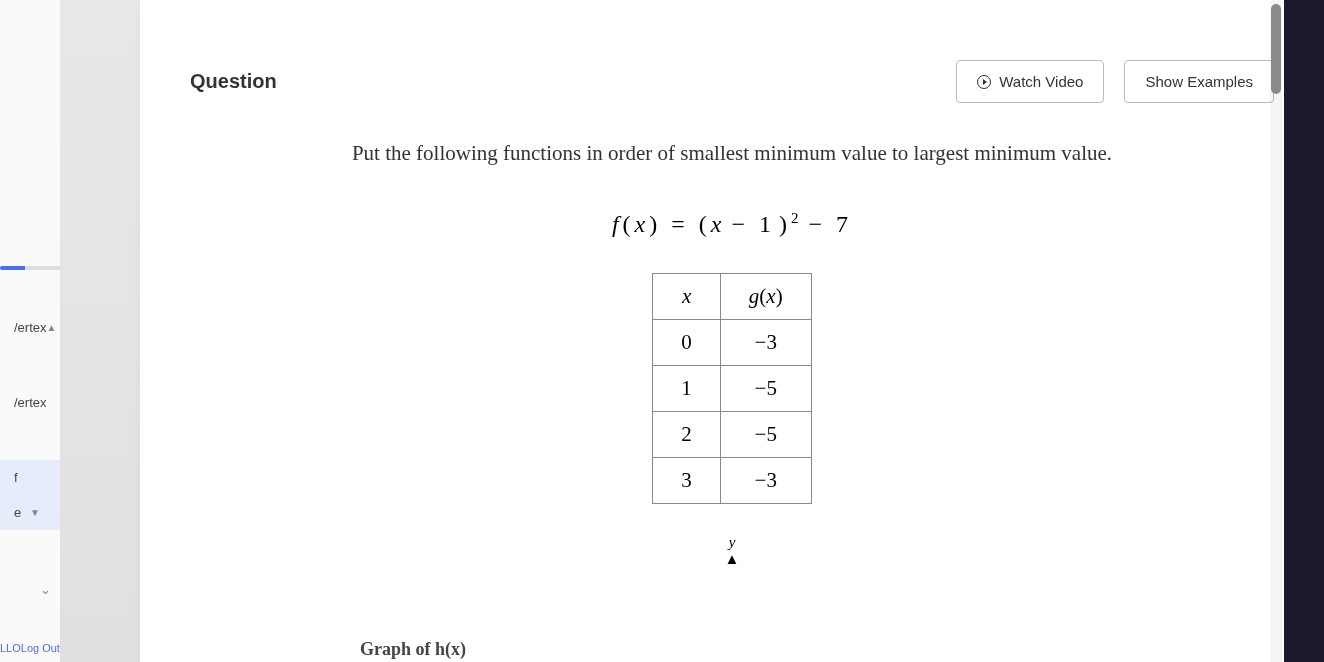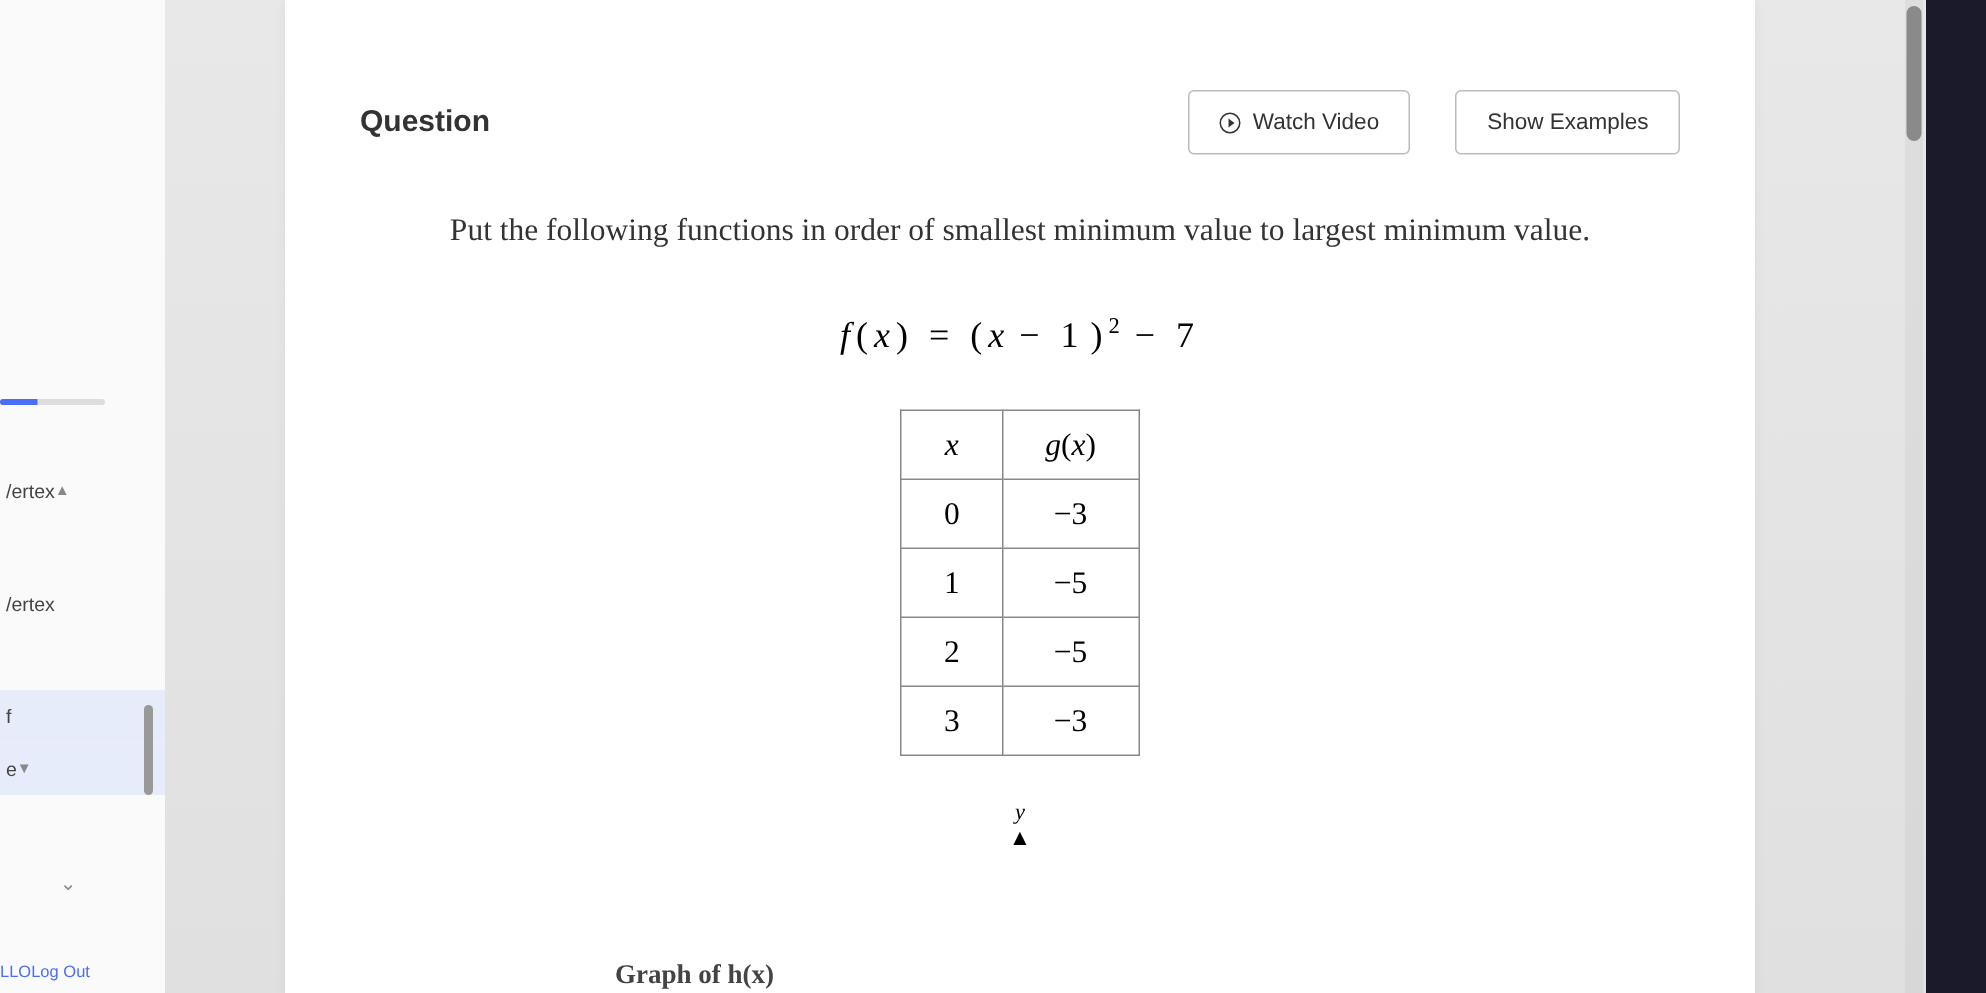--- a/index.html
+++ b/index.html
@@ -31,25 +31,26 @@
       border-radius: 2px;
       margin-left: 0;
       overflow: hidden;
     }
     .progress-fill {
       height: 100%;
       width: 35%;
       background: #4a6ef5;
     }
     .sidebar-item {
-      padding: 10px 4px;
+      padding: 10px 14px;
       color: #444;
       font-size: 13px;
       display: flex;
       align-items: center;
+      justify-content: space-between;
     }
     .sidebar-item.active {
       background: #e6ecfa;
     }
     .sidebar-spacer {
       height: 40px;
     }
     .scroll-ind {
       width: 6px;
       height: 60px;
@@ -71,40 +72,40 @@
       padding: 8px 0;
     }
     .content-area {
       flex: 1;
       background: linear-gradient(180deg, #e8e8e8 0%, #e0e0e0 100%);
       padding: 0 0 0 80px;
       position: relative;
     }
     .card {
       background: #fff;
-      width: 980px;
+      width: 1184px;
       min-height: 662px;
       padding: 60px 50px 0 50px;
       position: relative;
       box-shadow: 0 2px 8px rgba(0,0,0,0.05);
     }
     .header-row {
       display: flex;
       justify-content: space-between;
       align-items: center;
       margin-bottom: 35px;
     }
     .question-heading {
       font-weight: 700;
       font-size: 20px;
       color: #333;
     }
     .buttons-row {
       display: flex;
-      gap: 30px;
+      gap: 20px;
     }
     .btn {
       border: 1px solid #bbb;
       background: #fff;
       border-radius: 4px;
       padding: 12px 20px;
       font-size: 15px;
       color: #333;
       cursor: pointer;
       display: flex;

